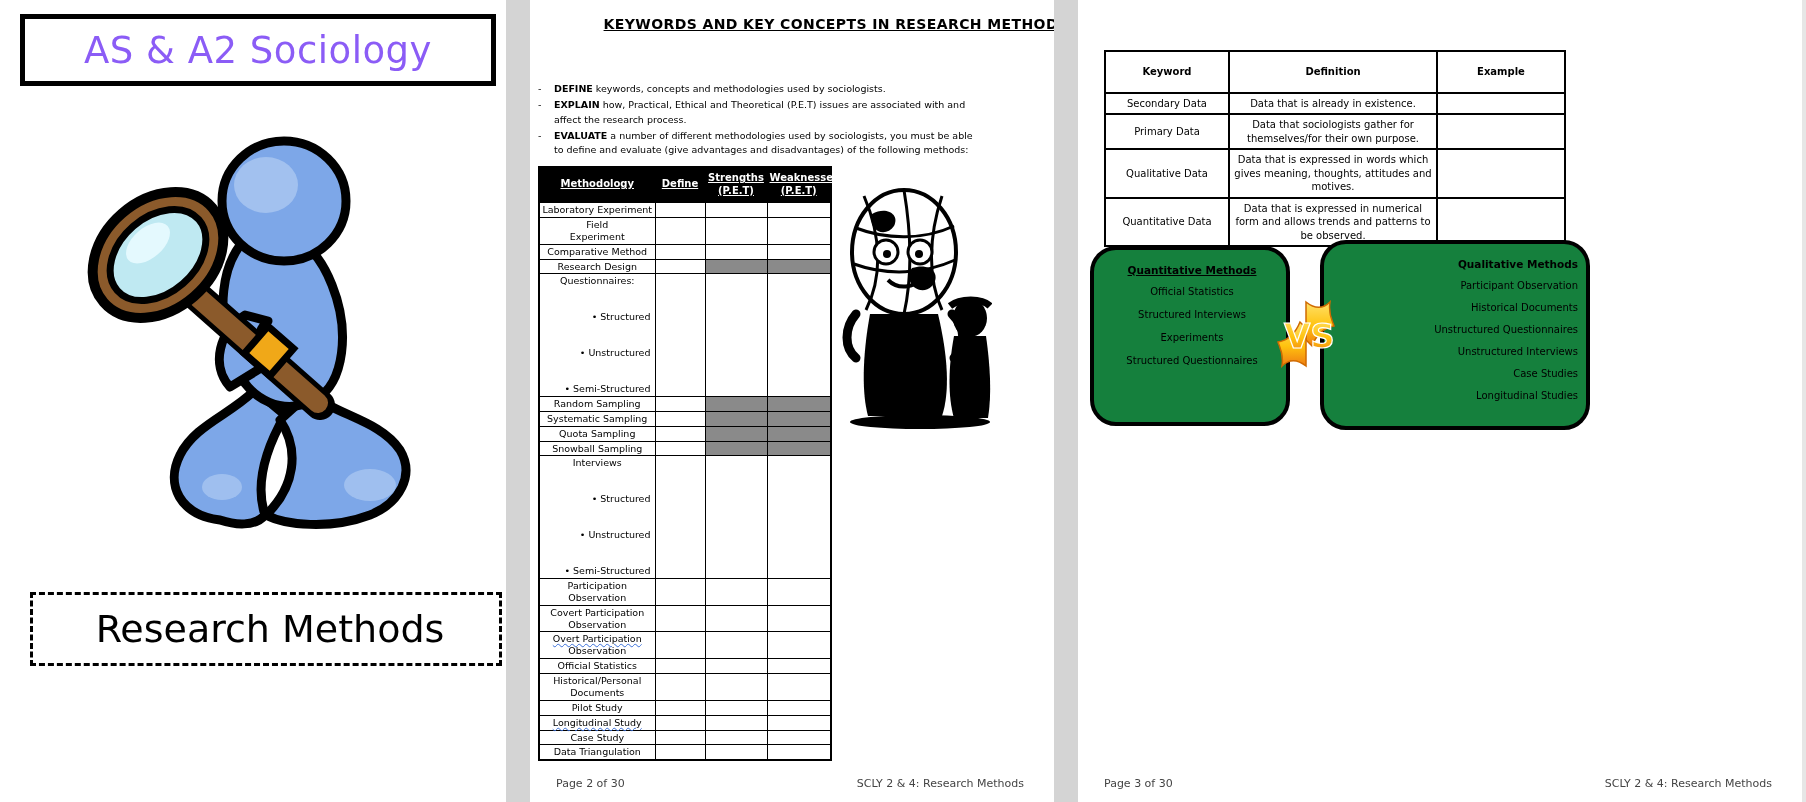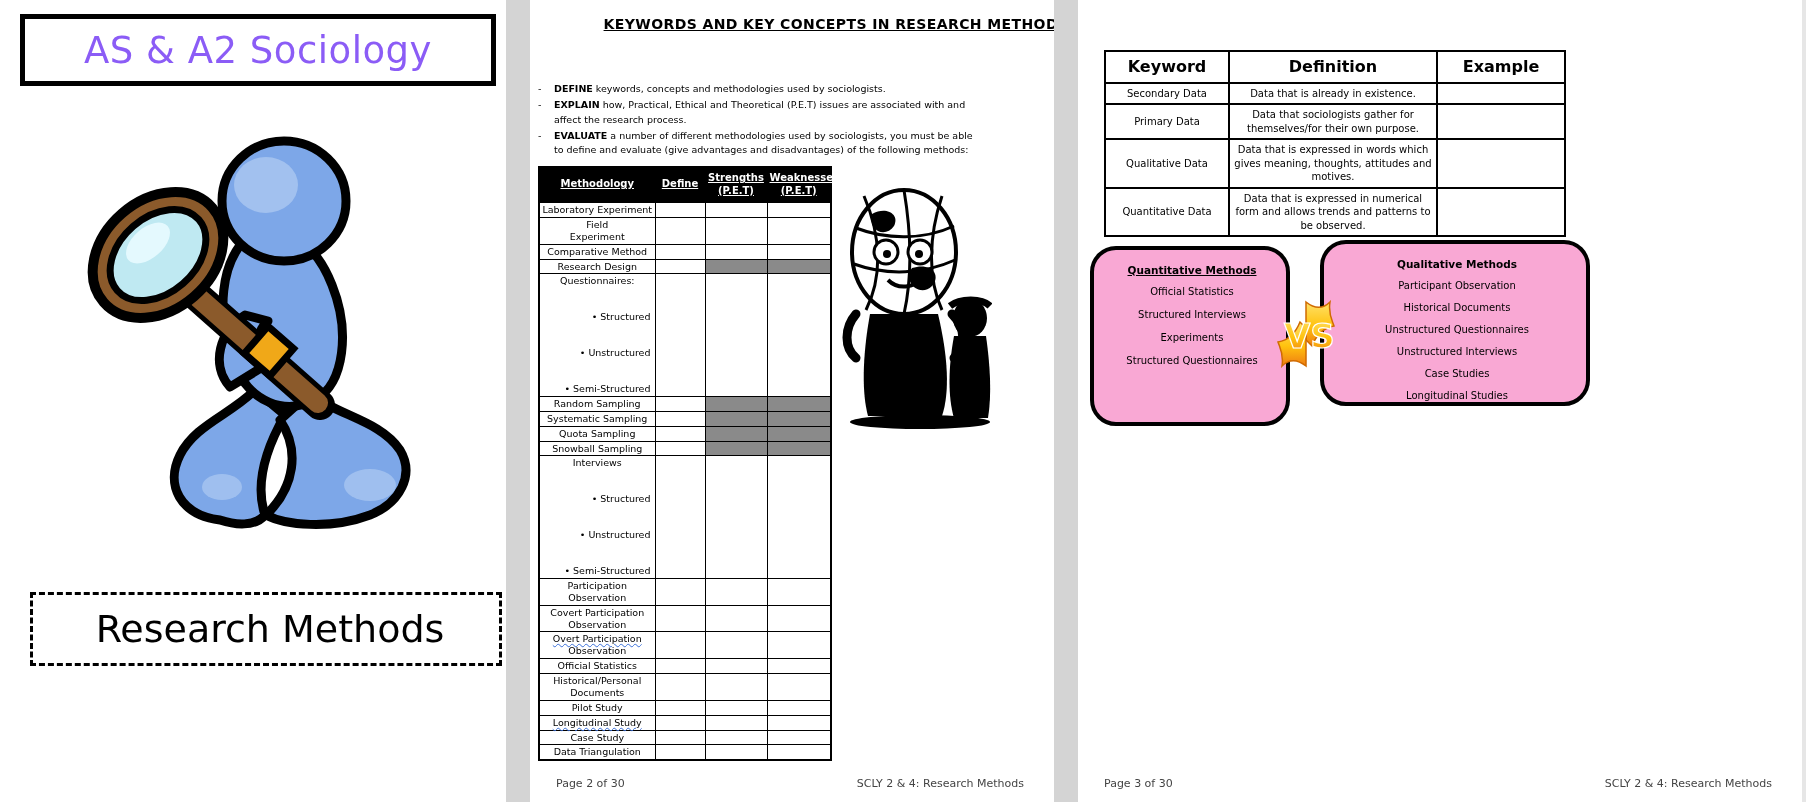--- a/index.html
+++ b/index.html
@@ -89,33 +89,33 @@
 
   
   .kw-table{
     position:absolute;left:26px;top:50px;width:460px;
     border-collapse:collapse;table-layout:fixed;border:2.5px solid #000;
   }
   .kw-table th,.kw-table td{
     border:2px solid #000;color:#000;text-align:center;vertical-align:middle;
     font-size:10px;padding:3px 4px;line-height:1.35;
   }
-  .kw-table thead th{font-weight:bold;font-size:16px;padding:4px;}
+  .kw-table thead th{font-weight:bold;font-size:10px;padding:13px;}
   .kw-table col.k1{width:124px;}
   .kw-table col.k2{width:208px;}
   .kw-table col.k3{width:128px;}
 
   
   .vsrow{position:absolute;left:12px;top:232px;width:500px;height:190px;}
   .vsbox{
-    position:absolute;top:14px;border:4px solid #000;border-radius:26px;background:#f9a8d4;
+    position:absolute;top:14px;border:4px solid #000;border-radius:26px;background:#15803d;
     box-sizing:border-box;padding:14px 8px 10px 12px;text-align:center;
   }
   .vsbox.left{left:0px;width:200px;height:180px;}
-  .vsbox.right{left:230px;width:270px;height:166px;top:8px;}
+  .vsbox.right{left:230px;width:270px;height:190px;top:8px;text-align:right;}
   .vsbox .bt{font-weight:bold;text-decoration:underline;font-size:10.5px;color:#000;margin-bottom:10px;}
   .vsbox .bt.plain{text-decoration:none;}
   .vsbox .bi{font-size:10px;color:#000;margin:0 0 12px 0;}
   .vsbox.right .bi{margin-bottom:11px;}
   .vs-badge{
     position:absolute;left:186px;top:68px;width:60px;height:68px;z-index:5;
   }
 
   
   .footer{position:absolute;bottom:12px;font-size:11px;color:#444;margin-top:16px;}

